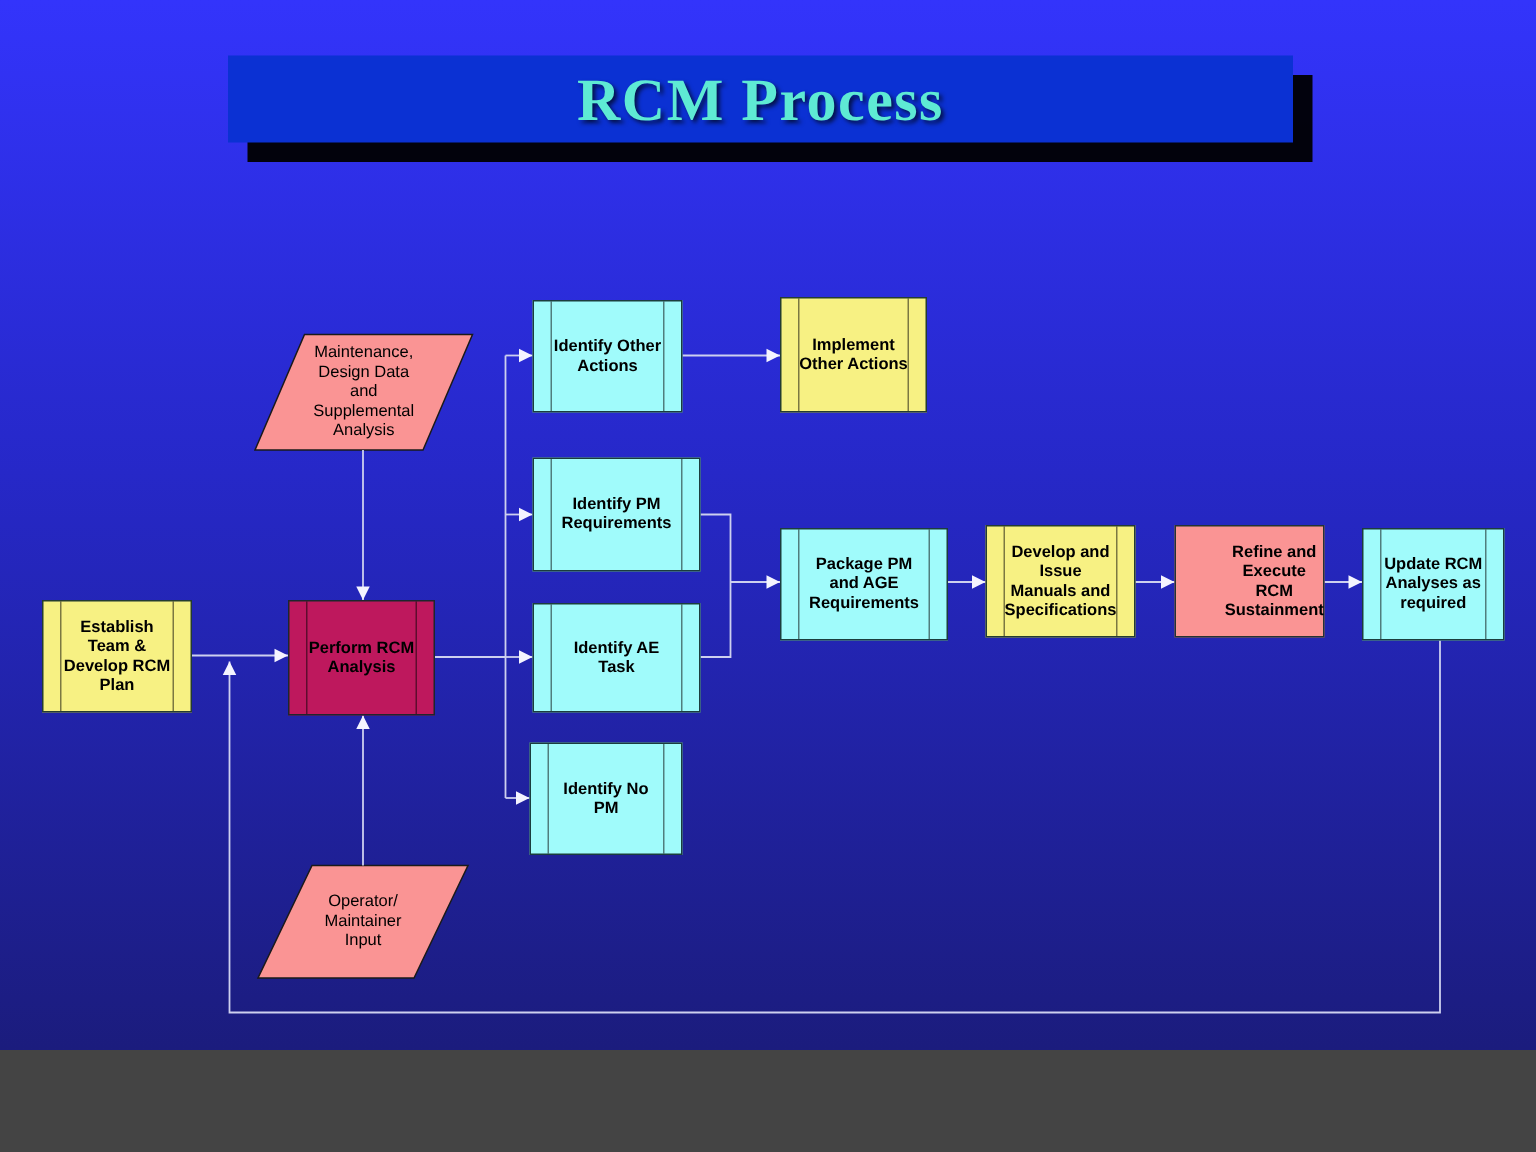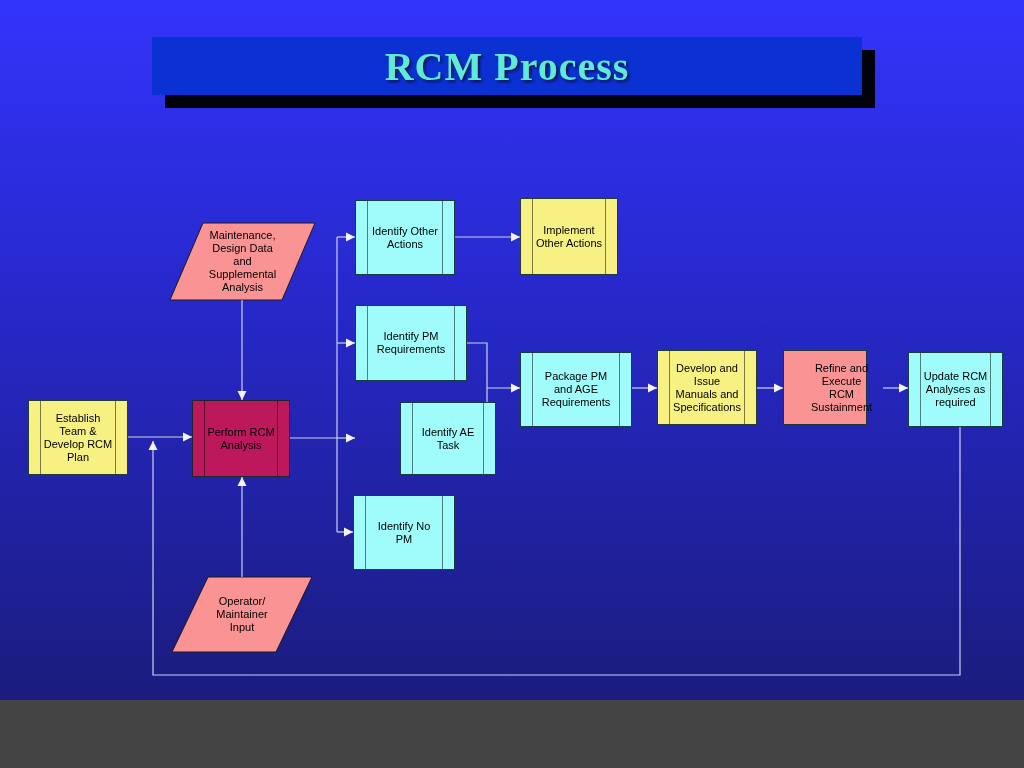--- a/index.html
+++ b/index.html
@@ -19,21 +19,21 @@
   }
   .title-text{
     font-family:"Liberation Serif",serif;font-weight:bold;font-size:40px;
     color:#5eead4;letter-spacing:1px;text-shadow:2px 2px 3px rgba(0,0,0,0.65);
   }
   #connector-svg{position:absolute;left:0;top:0;pointer-events:none;}
   #node-layer .node{
     position:absolute;display:flex;align-items:center;justify-content:center;
     text-align:center;font-size:11px;line-height:13px;color:#000;
   }
-  .node.process,.node.subprocess{border:1px solid rgba(12,40,40,0.9);box-sizing:border-box;}
+  .node.process,.node.subprocess{border:1px solid rgba(12,40,40,0.9);box-sizing:border-box;font-weight:bold;}
   .node.subprocess::before,.node.subprocess::after{
     content:"";position:absolute;top:0;bottom:0;width:1px;background:rgba(0,0,0,0.5);
   }
   .node.subprocess::before{left:11px;}
   .node.subprocess::after{right:11px;}
   .node.data{background:transparent;border:none;}
   .node-label{white-space:pre-line;padding:2px;}
   .footer{
     position:absolute;left:0;top:698px;width:1024px;height:70px;background:var(--footer-bg);
   }
@@ -113,40 +113,40 @@
       <div class="node subprocess" style="left: 28px; top: 400px; width: 100px; height: 75px; background: rgb(247, 241, 131);">
         <div class="node-label">Establish
 Team &amp;
 Develop RCM
 Plan</div>
       </div>
       <div class="node subprocess" style="left: 192px; top: 400px; width: 98px; height: 77px; background: #be185d;">
         <div class="node-label">Perform RCM
 Analysis</div>
       </div>
-      <div class="node subprocess" style="left: 355px; top: 402px; width: 96px; height: 73px; background: rgb(160, 251, 251); margin-left: 45px;">
+      <div class="node subprocess" style="left: 355px; top: 402px; width: 112px; height: 73px; background: rgb(160, 251, 251);">
         <div class="node-label">Identify AE
 Task</div>
       </div>
       <div class="node subprocess" style="left: 353px; top: 495px; width: 102px; height: 75px; background: rgb(160, 251, 251);">
         <div class="node-label">Identify No
 PM</div>
       </div>
       <div class="node subprocess" style="left: 520px; top: 352px; width: 112px; height: 75px; background: rgb(160, 251, 251);">
         <div class="node-label">Package PM
 and AGE
 Requirements</div>
       </div>
       <div class="node subprocess" style="left: 657px; top: 350px; width: 100px; height: 75px; background: rgb(247, 241, 131);">
         <div class="node-label">Develop and
 Issue
 Manuals and
 Specifications</div>
       </div>
-      <div class="node process" style="left: 783px; top: 350px; width: 84px; height: 75px; background: rgb(250, 148, 148); padding-left: 33px;">
+      <div class="node process" style="left: 783px; top: 350px; width: 100px; height: 75px; background: rgb(250, 148, 148); padding-left: 33px;">
         <div class="node-label">Refine and
 Execute RCM
 Sustainment</div>
       </div>
       <div class="node subprocess" style="left: 908px; top: 352px; width: 95px; height: 75px; background: rgb(160, 251, 251);">
         <div class="node-label">Update RCM
 Analyses as
 required</div>
       </div>
       <div class="node data" style="left: 172px; top: 577px; width: 140px; height: 75px; justify-content: center;">

